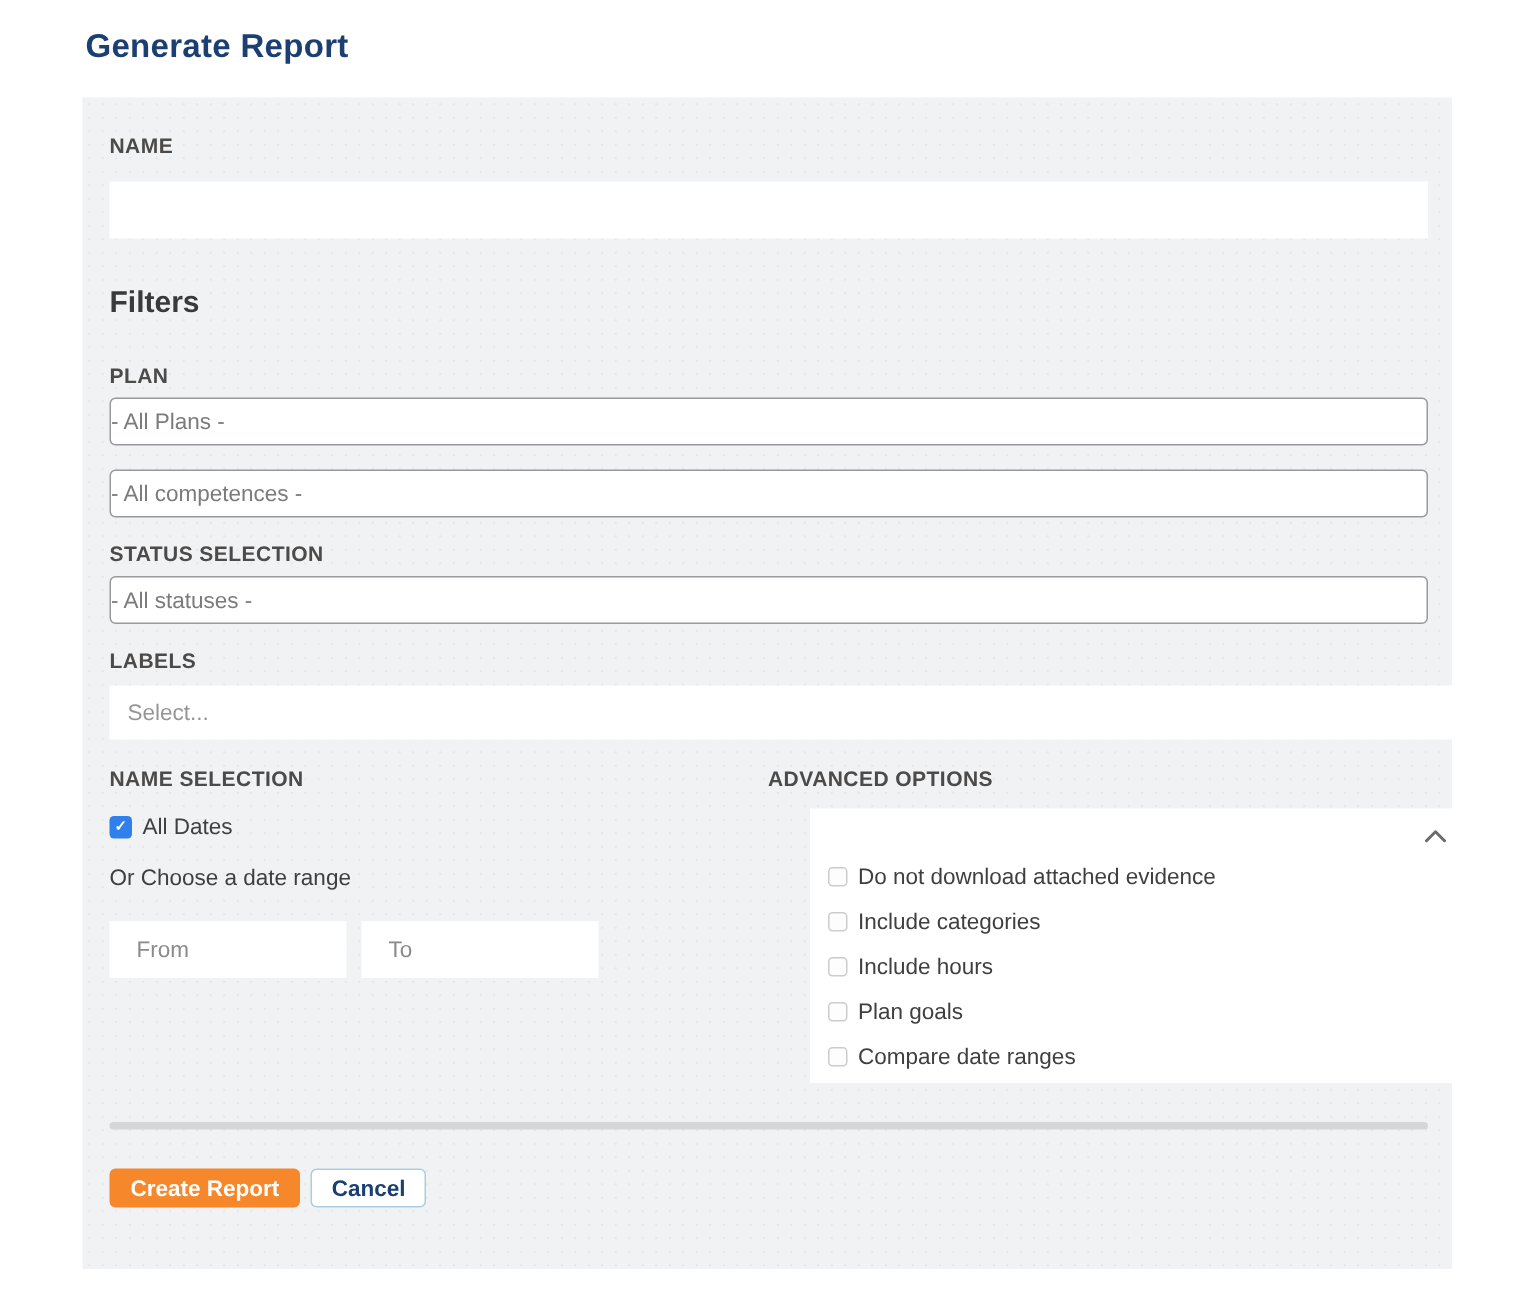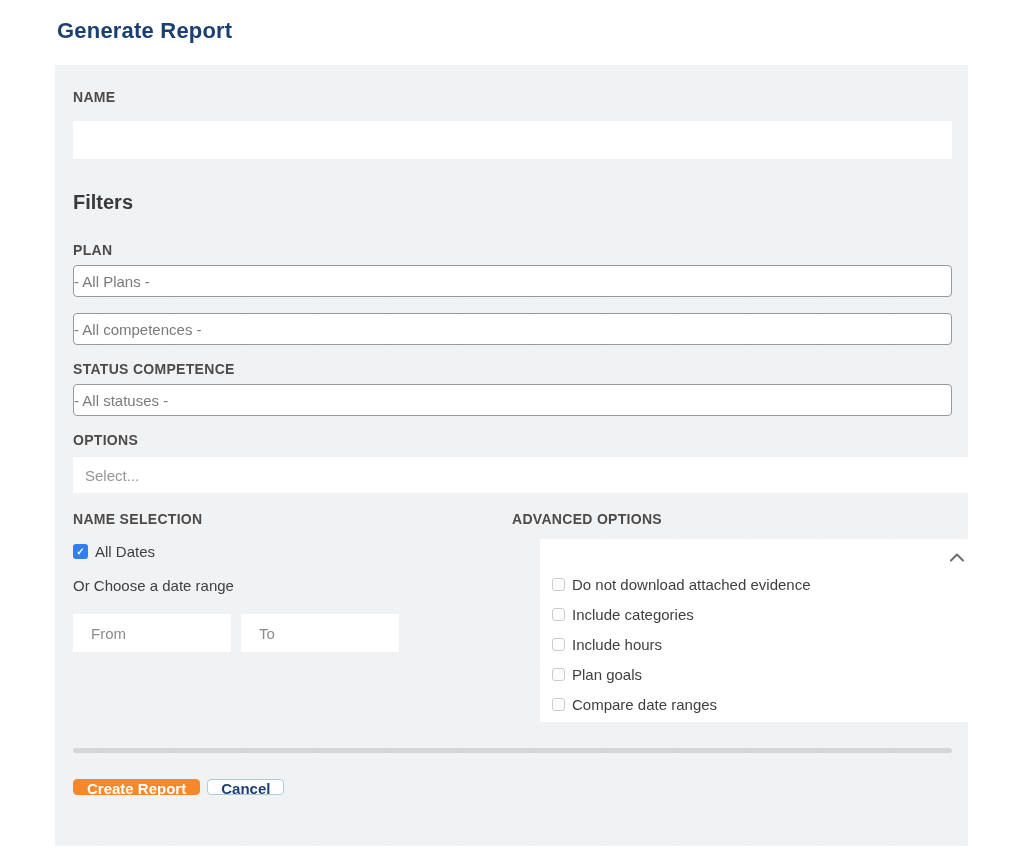--- a/index.html
+++ b/index.html
@@ -157,21 +157,21 @@
   .adv-list { margin-top: 9px; }
   .divider {
     margin-top: 26px;
     width: 879px;
     height: 5px;
     background: #d5d6d7;
     border-radius: 3px;
   }
   .actions { display: flex; gap: 7px; margin-top: 26px; }
   .btn {
-    height: 16px;
+    height: 26px;
     border-radius: 4px;
     font-family: "Liberation Sans", sans-serif;
     font-size: 15px;
     font-weight: bold;
     padding: 0 13px;
     cursor: pointer;
   }
   .btn-primary {
     background: #f6872b;
     border: 1px solid #f6872b;
@@ -203,28 +203,28 @@
     </div>
   </div>
 
   <div class="filter-group">
     <div class="select-box">
       <span>- All competences -</span>
     </div>
   </div>
 
   <div class="filter-group">
-    <div class="field-label">STATUS COMPETENCE</div>
+    <div class="field-label">STATUS SELECTION</div>
     <div class="select-box">
       <span>- All statuses -</span>
     </div>
   </div>
 
   <div class="filter-group">
-    <div class="field-label">OPTIONS</div>
+    <div class="field-label">LABELS</div>
     <div class="multi-select">
       <span>Select...</span>
       <span class="caret-down"></span>
     </div>
   </div>
 
   <div class="two-col">
     <div class="col-left">
       <div class="field-label">NAME SELECTION</div>
 

